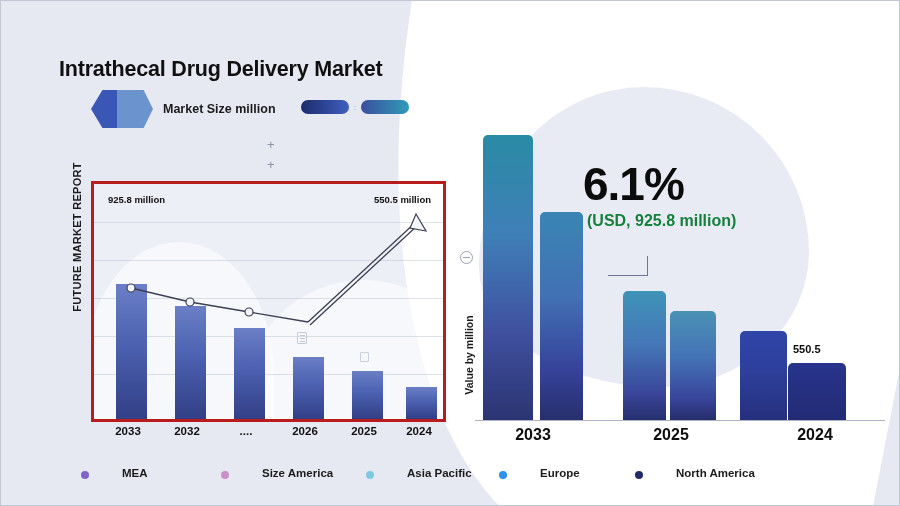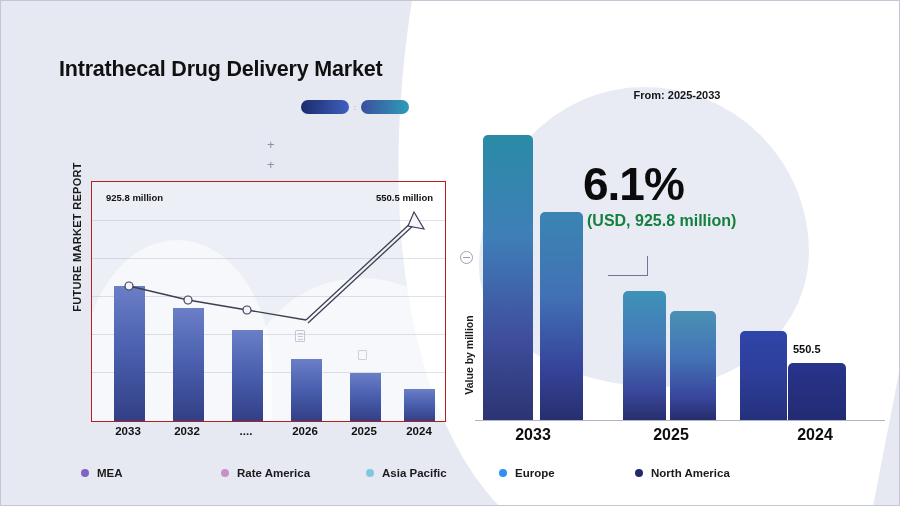--- a/index.html
+++ b/index.html
@@ -82,21 +82,21 @@
 
   .y-axis-left {
     position: absolute; left: -42px; top: 230px; width: 180px;
     transform: rotate(-90deg); transform-origin: center;
     font-size: 11px; font-weight: 700; color: #1b1b1b; text-align: center;
     letter-spacing: .3px;
   }
 
   .chart-box {
     position: absolute; left: 62px; top: 180px; width: 355px; height: 241px;
-    border: 1px solid #b91c1c; background: rgba(255,255,255,.30);
+    border: 3px solid #b91c1c; background: rgba(255,255,255,.30);
     overflow: hidden;
   }
   .gridline { position: absolute; left: 0; width: 100%; height: 1px; background: rgba(150,158,180,.30); }
   .blob {
     position: absolute; background: rgba(255,255,255,.55); pointer-events: none;
   }
   .blob1 { left: -10px; top: 58px; width: 190px; height: 190px; border-radius: 50% 50% 0 0 / 70% 70% 0 0; }
   .blob2 { left: 150px; top: 96px; width: 230px; height: 150px; border-radius: 52% 48% 0 0 / 80% 66% 0 0; }
 
   .ann-left  { position: absolute; left: 14px; top: 10px; font-size: 9.5px; font-weight: 700; color: #111; }
@@ -110,21 +110,21 @@
 
   .doc-ico  { position: absolute; left: 203px; top: 148px; width: 10px; height: 12px; border: 1.2px solid #c3c8d8; border-radius: 1px; }
   .doc-ico::after { content:""; position:absolute; left:1.5px; top:2px; width:5px; height:1px; background:#c3c8d8; box-shadow:0 3px 0 #c3c8d8, 0 6px 0 #c3c8d8;}
   .doc-ico2 { position: absolute; left: 266px; top: 168px; width: 9px; height: 10px; border: 1.2px solid #cbd0de; border-radius: 1px; }
 
   .x-labels-left { position: absolute; left: 62px; top: 424px; width: 355px; height: 20px; }
   .x-lab { position: absolute; top: 0; font-size: 11.5px; font-weight: 700; color: #111; transform: translateX(-50%); white-space: nowrap; }
 
   
   .legend { position: absolute; left: 80px; top: 466px; display: flex; align-items: center; gap: 0; }
-  .leg-item { display: flex; align-items: center; white-space: nowrap; }
+  .leg-item { display: flex; align-items: flex-end; white-space: nowrap; gap: 25px; }
   .leg-dot { width: 8px; height: 8px; border-radius: 50%; margin-right: 8px; flex: none; }
   .leg-text { font-size: 11.5px; font-weight: 700; color: #1b1b1b; }
 
   
   .right-panel { position: absolute; left: 452px; top: 0; width: 448px; height: 506px; }
   .right-title {
     position: absolute; left: 0; top: 56px; width: 448px; text-align: center;
     font-size: 19.5px; font-weight: 700; color: #0d0d0d; letter-spacing: -0.2px; white-space: nowrap;
   }
   .right-sub {
@@ -161,20 +161,27 @@
 
 <div id="stage">
 
   <div class="swoosh"></div>
   <div class="swoosh2"></div>
 
   <div class="left-panel">
 
     <div class="left-title">Intrathecal Drug Delivery Market</div>
 
+    <div class="brand-row">
+      <div class="brand-mark">
+        <div class="hexA"></div>
+        <div class="hexB"></div>
+      </div>
+      <div class="brand-label">Market Size million</div>
+    </div>
 
     <div class="pill-group">
       <div class="pill a"></div>
       <div class="pill-sep">:</div>
       <div class="pill b"></div>
     </div>
 
     <div class="plus-col">
       <div class="plus-ico">+</div>
       <div class="plus-ico">+</div>
@@ -230,39 +237,38 @@
     </div>
   </div>
 
   <div class="legend">
     <div class="leg-item" style="width:140px">
       <span class="leg-dot" style="background:#8063c4"></span>
       <span class="leg-text">MEA</span>
     </div>
     <div class="leg-item" style="width:145px">
       <span class="leg-dot" style="background:#c98fc9"></span>
-      <span class="leg-text">Rate America</span>
+      <span class="leg-text">Size America</span>
     </div>
     <div class="leg-item" style="width:133px">
       <span class="leg-dot" style="background:#7ec9e0"></span>
       <span class="leg-text">Asia Pacific</span>
     </div>
     <div class="leg-item" style="width:136px">
       <span class="leg-dot" style="background:#2f90f0"></span>
       <span class="leg-text">Europe</span>
     </div>
     <div class="leg-item">
       <span class="leg-dot" style="background:#222a68"></span>
       <span class="leg-text">North America</span>
     </div>
   </div>
 
   <div class="right-panel">
 
-    <div class="right-sub">From: 2025-2033</div>
     <div class="cagr-value">6.1%</div>
     <div class="cagr-note">(USD, 925.8 million)</div>
     <div class="bracket"></div>
 
     <div class="y-axis-right">Value by million</div>
 
     <div class="bars-right">
       <div class="bar-r" style="left:8px;  width:50px;  height:286px; background:linear-gradient(180deg,#2a8ba5 0%,#3f7fb8 35%,#3f4f9e 70%,#2b3472 100%);"></div>
       <div class="bar-r" style="left:65px; width:43px;  height:209px; background:linear-gradient(180deg,#3a85b4 0%,#4271b4 40%,#36439a 75%,#262f6c 100%);"></div>
       <div class="bar-r" style="left:148px; width:43px; height:130px; background:linear-gradient(180deg,#3e93b8 0%,#4578b8 40%,#3a479b 78%,#262f6c 100%);"></div>

